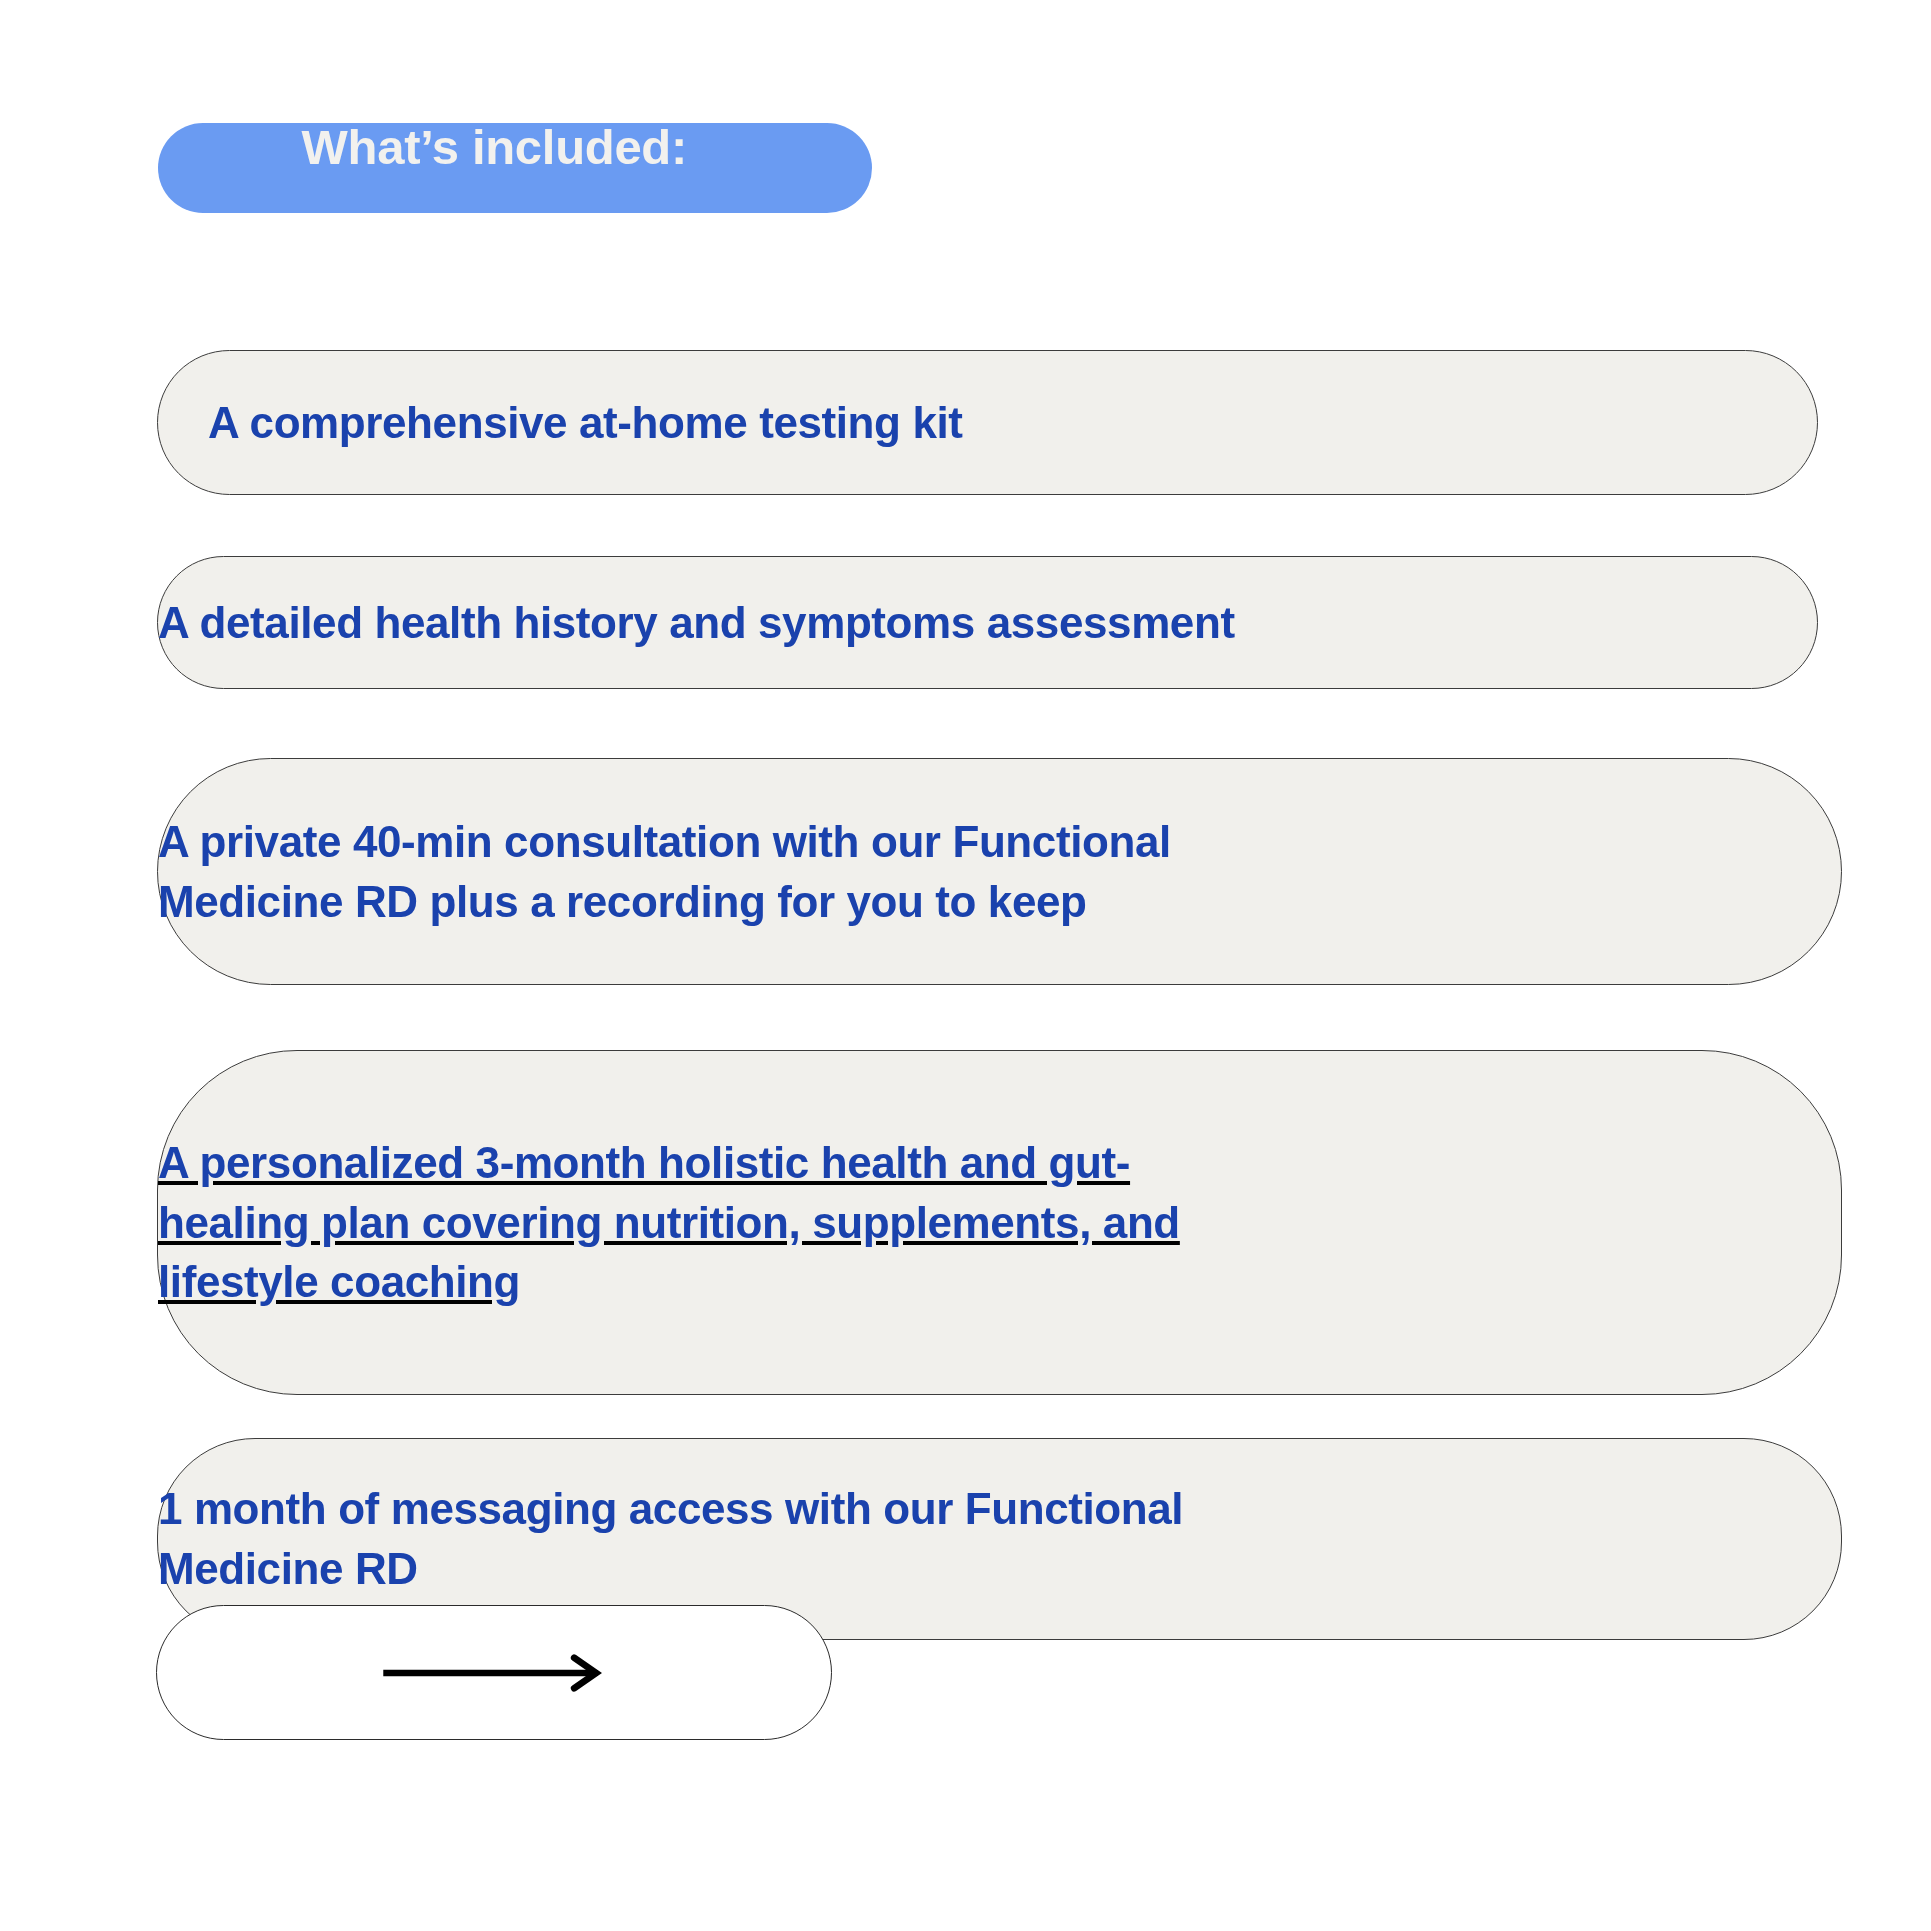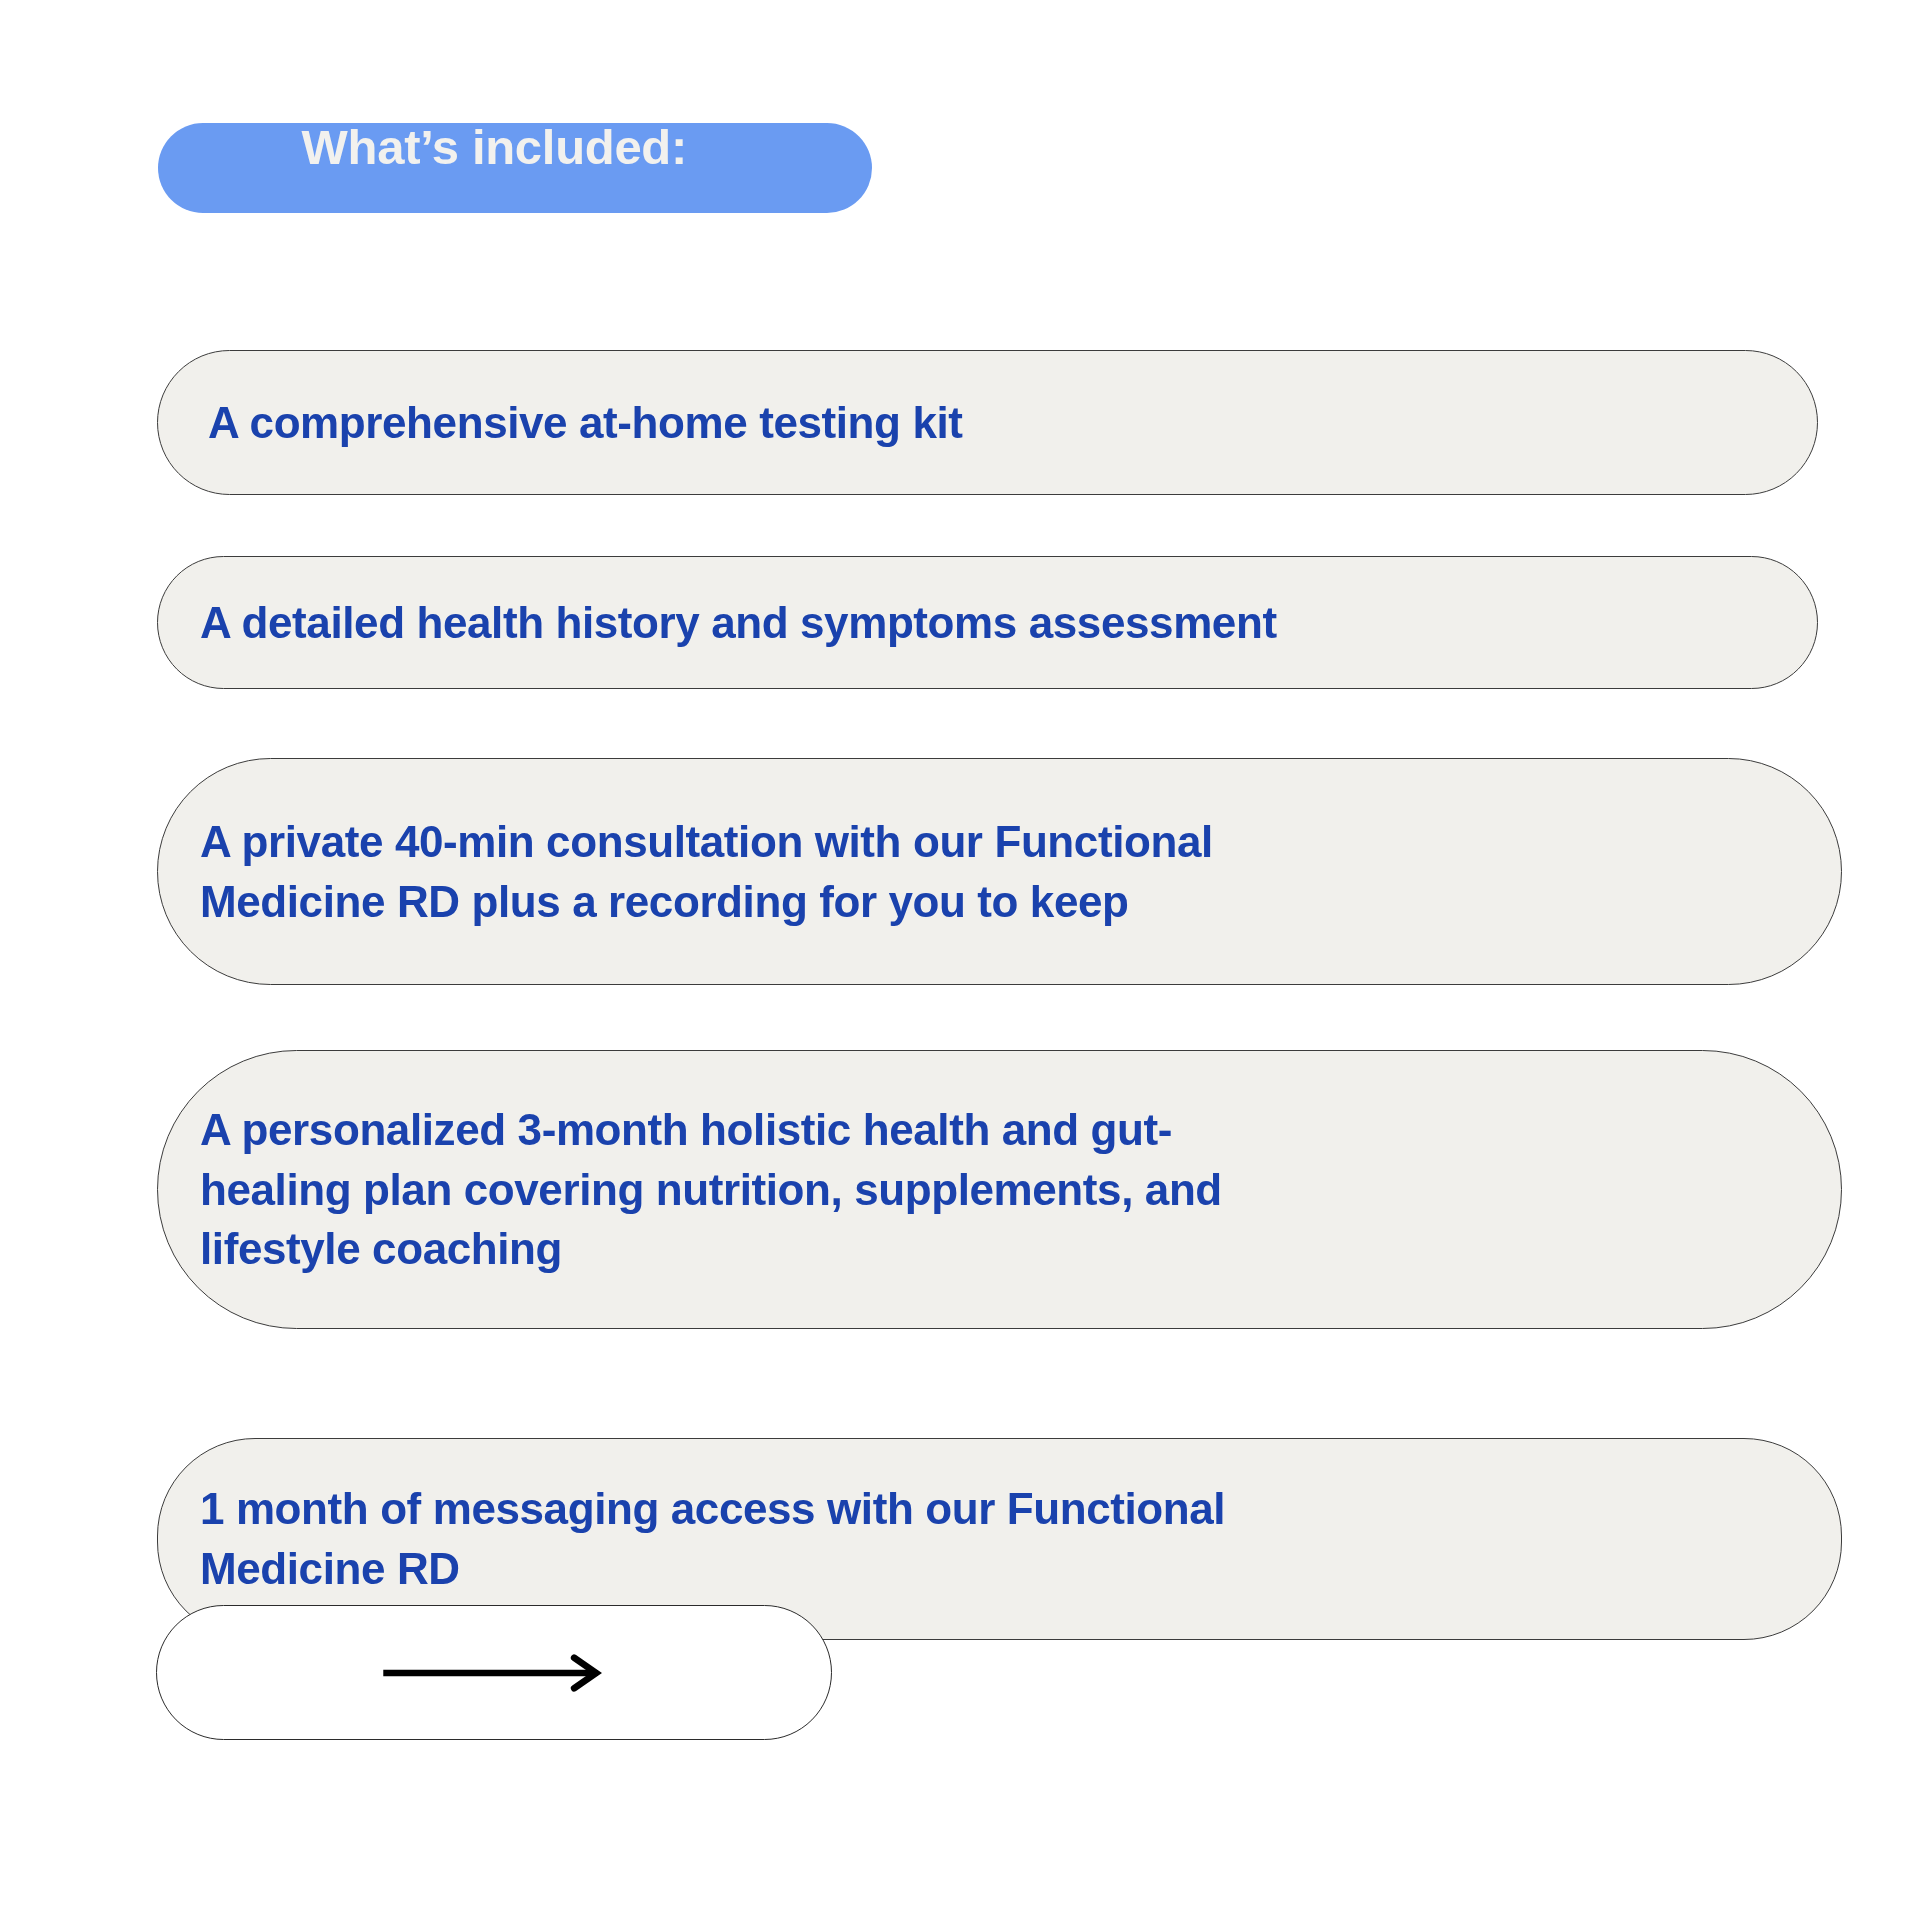--- a/index.html
+++ b/index.html
@@ -56,29 +56,28 @@
     border-radius: 965px;
     display: flex;
     align-items: center;
   }
   .card-text {
     color: #1a42ad;
     font-size: 44px;
     font-weight: 700;
     line-height: 1.36;
     letter-spacing: -0.4px;
-    padding-left: 42px;
     padding-right: 39px;
     white-space: pre-line;
   }
 
   .card-1 { left: 157px; top: 350px;  width: 1661px; height: 145px; }
   .card-2 { left: 157px; top: 556px;  width: 1661px; height: 133px; }
   .card-3 { left: 157px; top: 758px;  width: 1685px; height: 227px; border-radius: 114px; }
-  .card-4 { left: 157px; top: 1050px; width: 1685px; height: 279px; border-radius: 140px; }
+  .card-4 { left: 157px; top: 1050px; width: 1685px; height: 345px; border-radius: 140px; text-decoration: underline; }
   .card-5 { left: 157px; top: 1390px; width: 1685px; height: 202px; border-radius: 98px; margin-top: 48px; }
 
   .card-1 .card-text { padding-left: 50px; }
 
   
   .arrow-button {
     position: absolute;
     left: 156px;
     top: 1605px;
     width: 676px;

